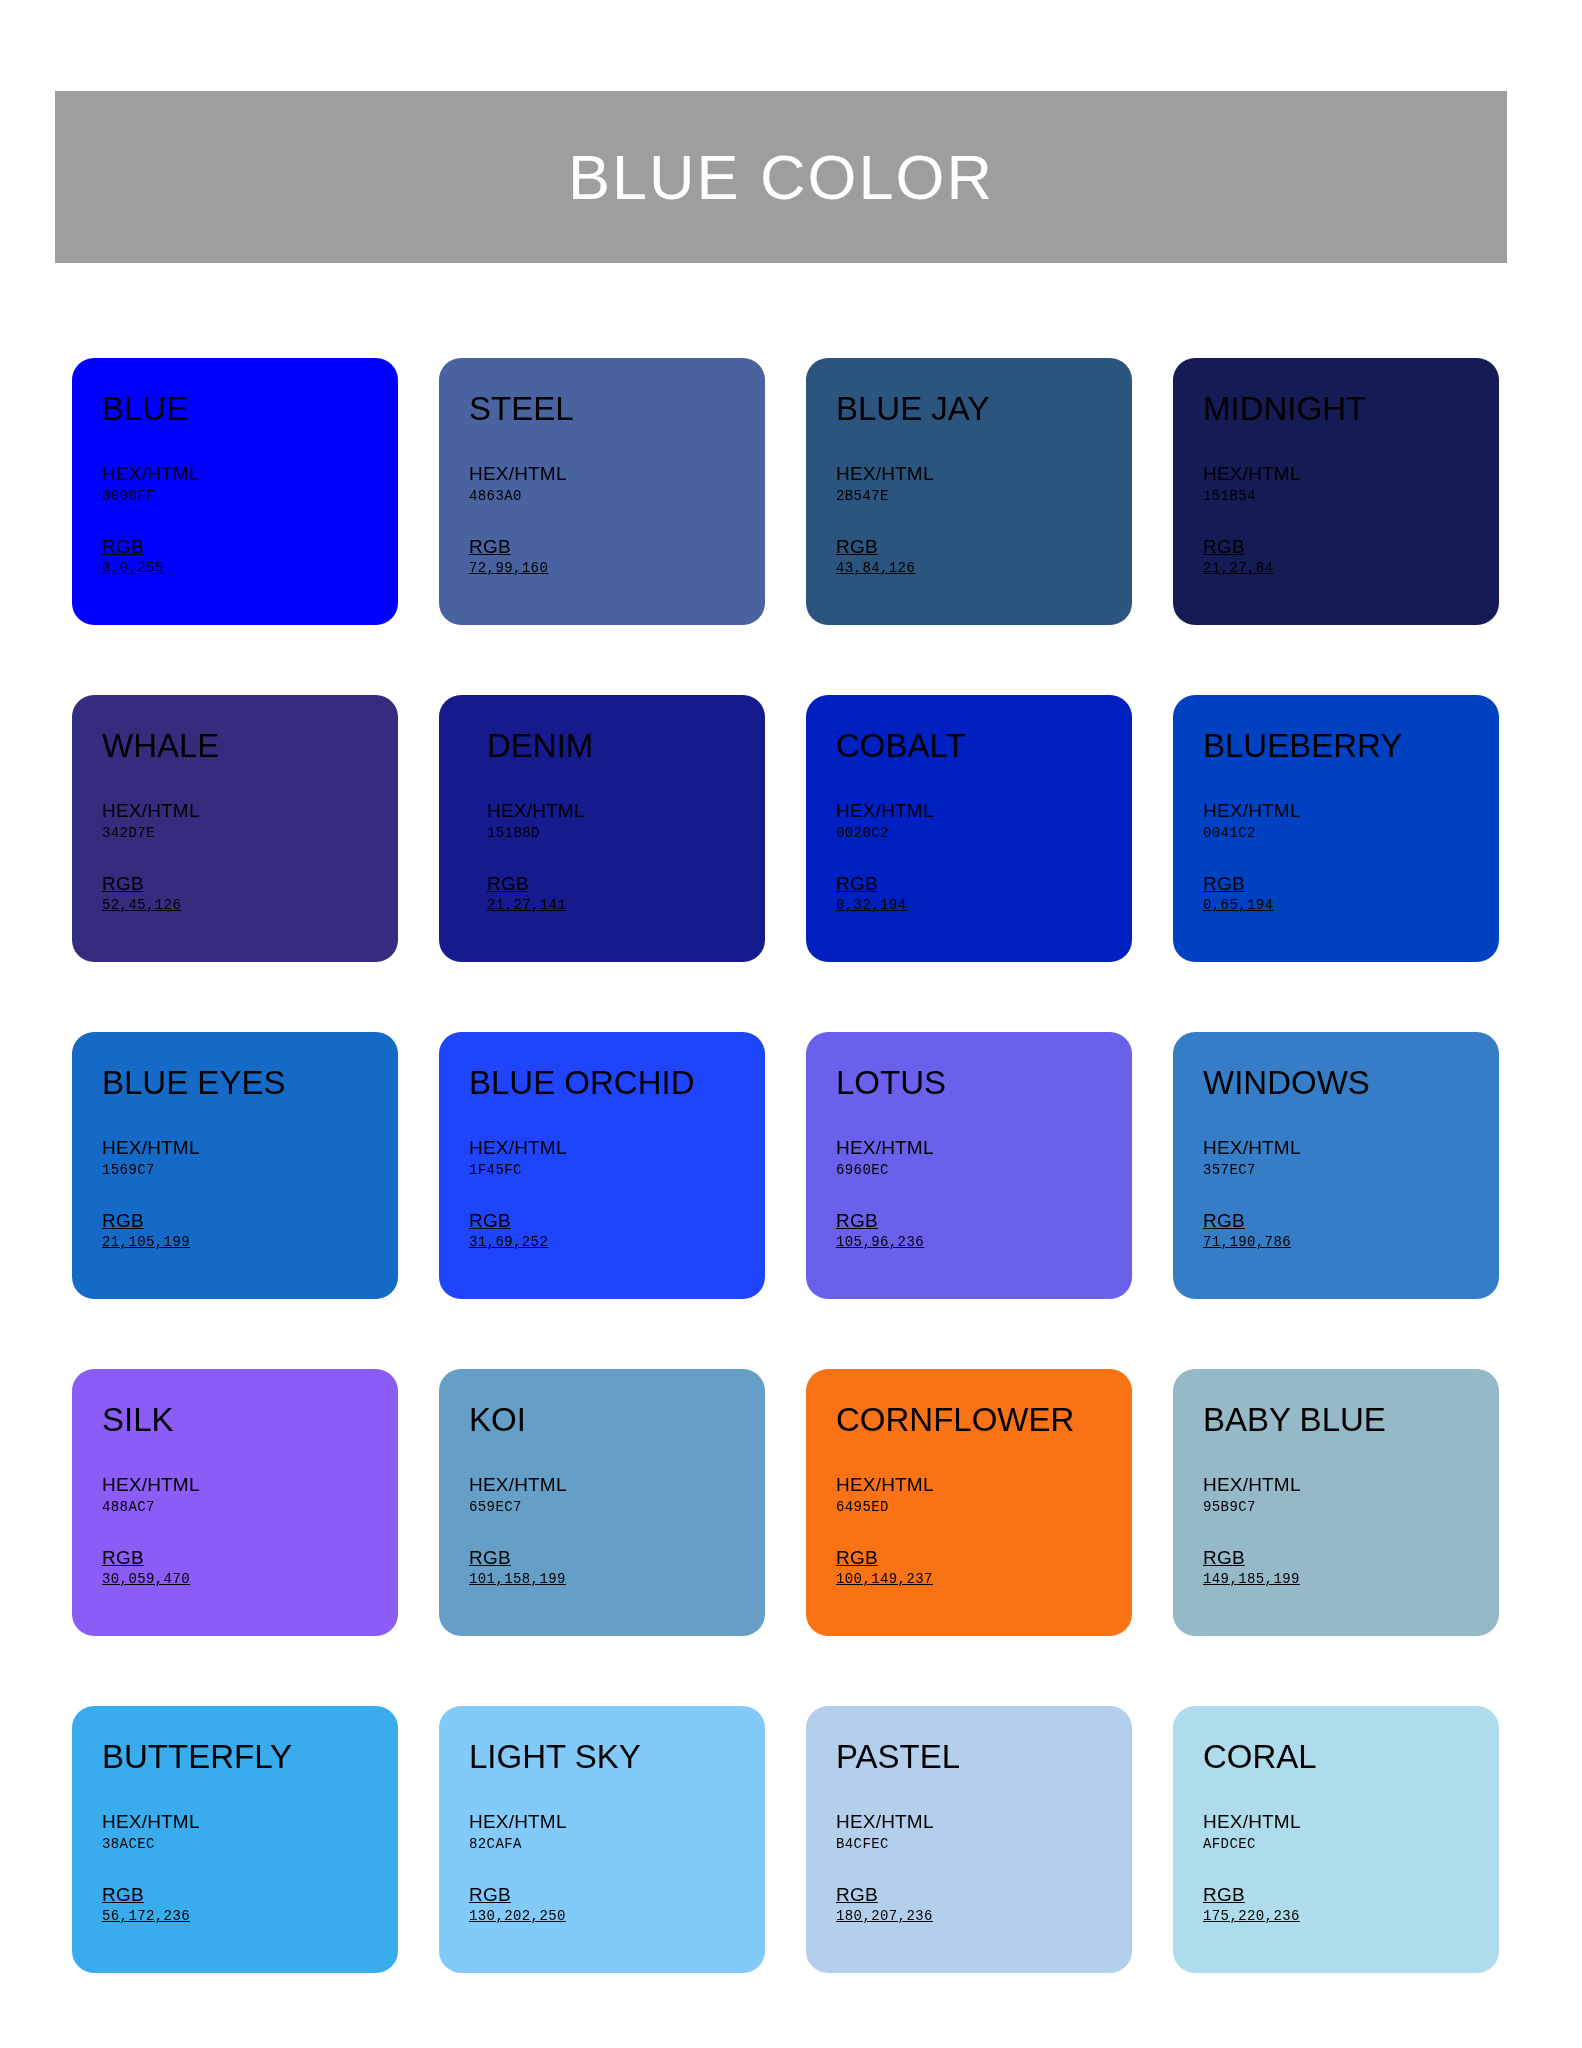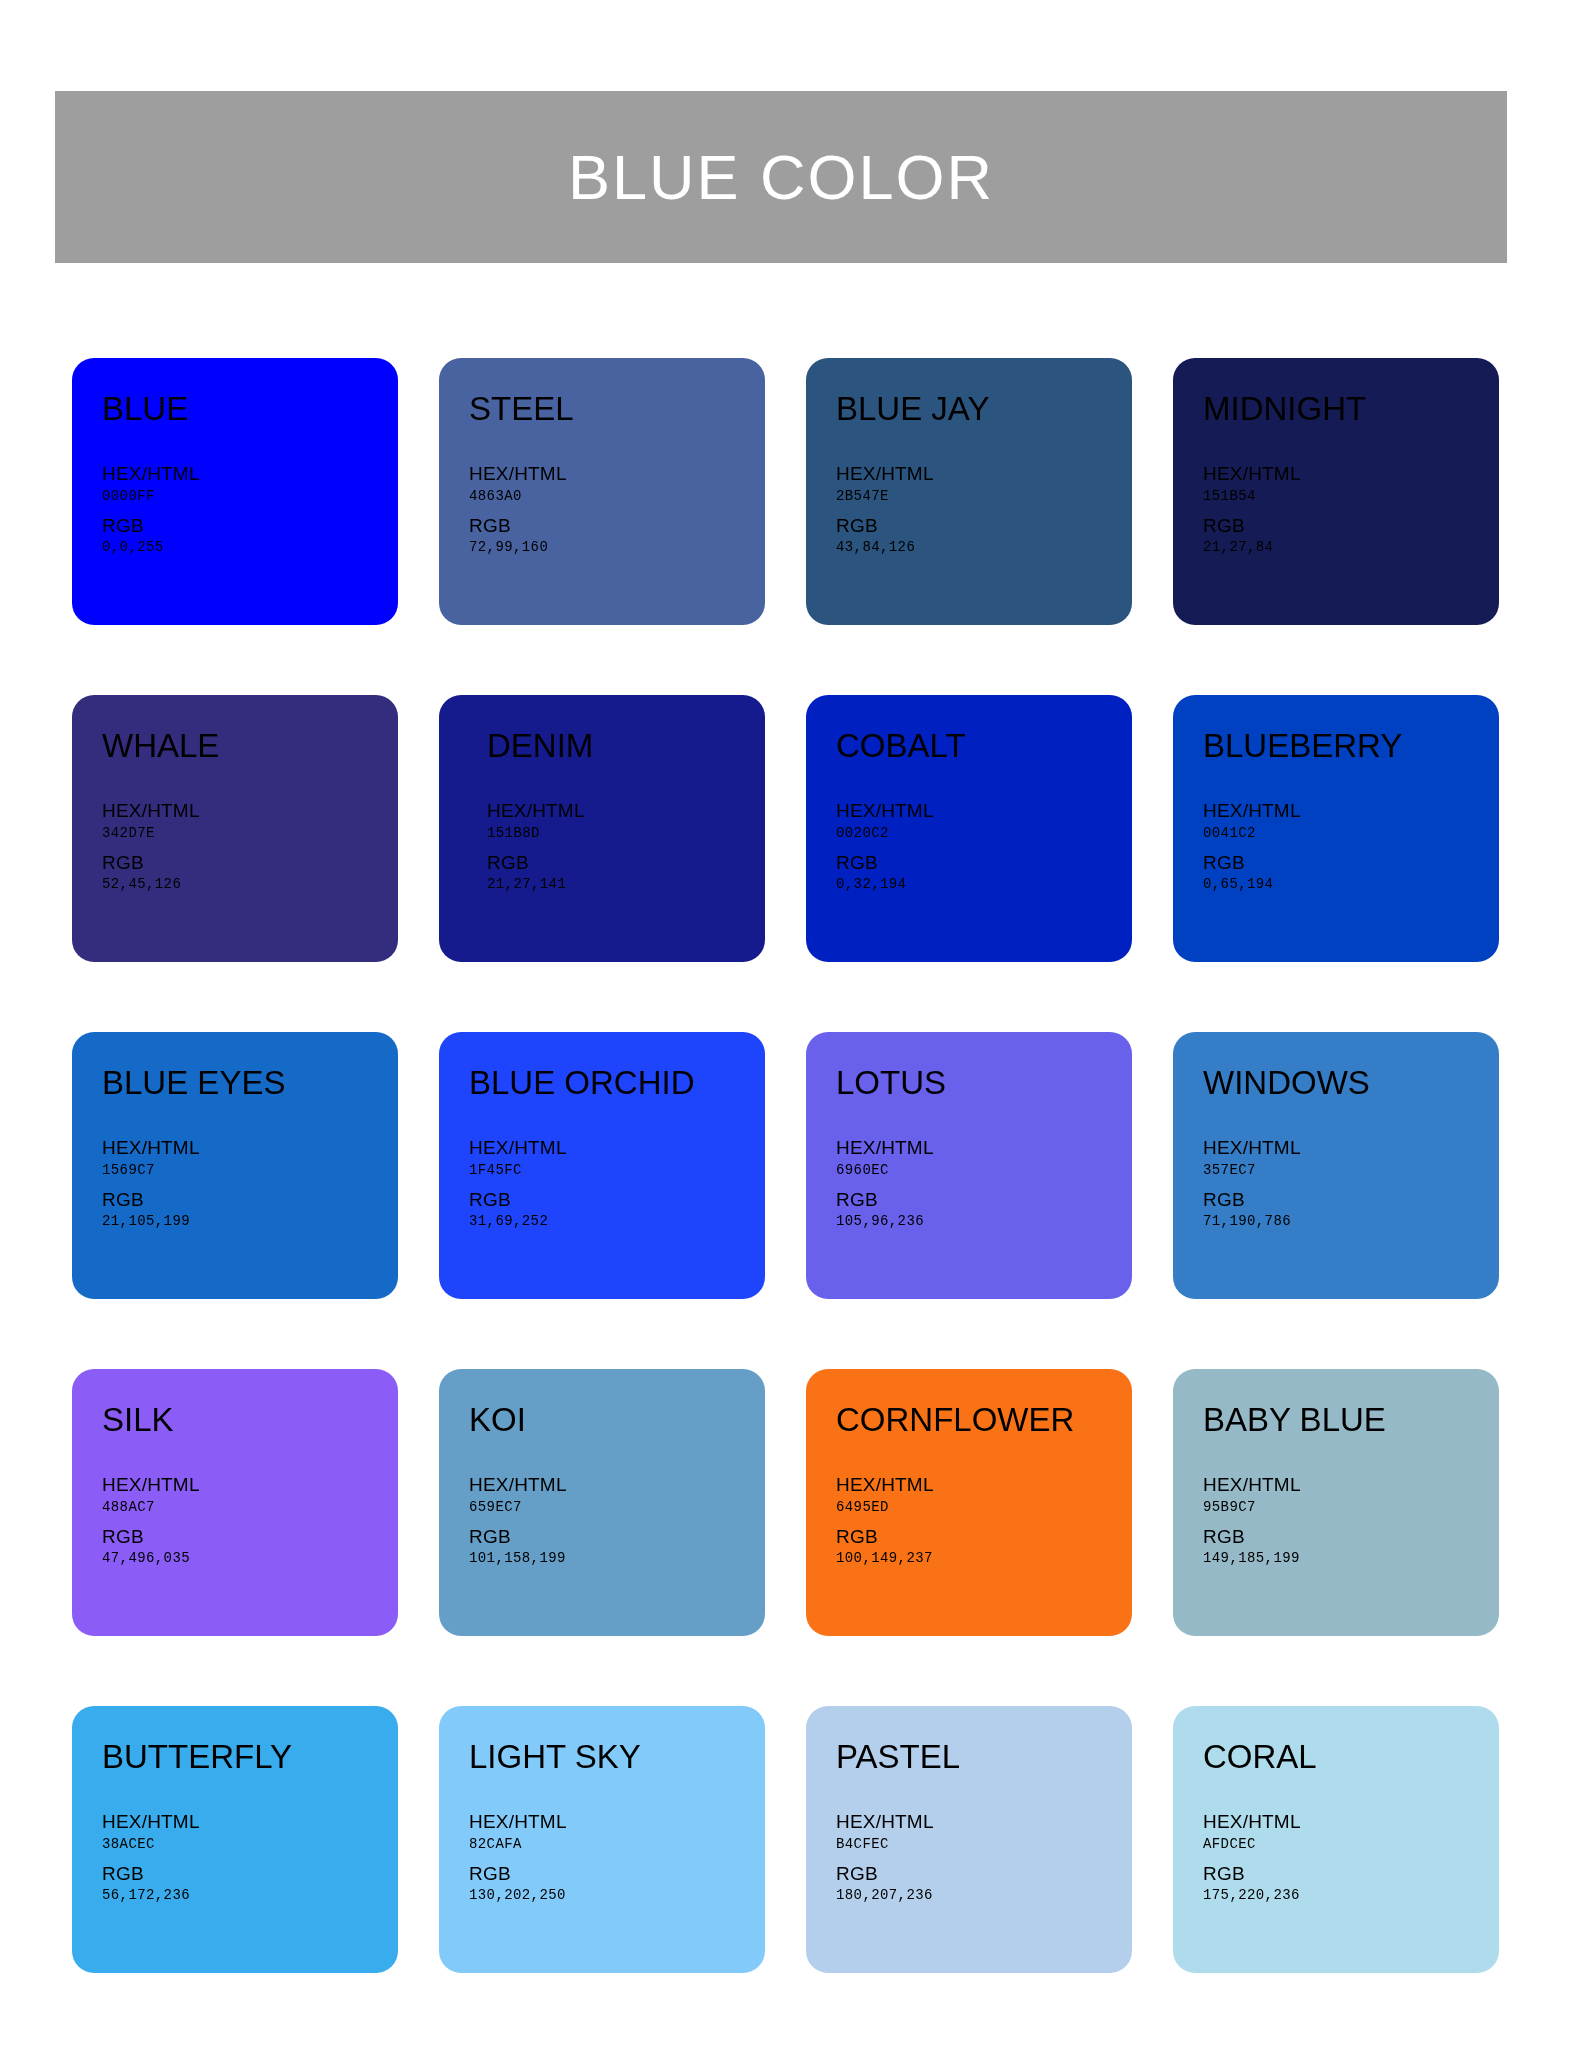--- a/index.html
+++ b/index.html
@@ -88,21 +88,22 @@
   .meta-value {
     font-family: "Liberation Mono", monospace;
     font-size: 14px;
     font-weight: 400;
     color: #000000;
     line-height: 1.35;
     letter-spacing: 0.4px;
   }
 
   .meta-group + .meta-group {
-    margin-top: 8px;
+    margin-top: 29px;
+    text-decoration: underline;
   }
 </style>
 </head>
 <body>
 
 <div class="page">
 
   <div class="header-banner">
     <div class="header-title">BLUE COLOR</div>
   </div>
@@ -266,21 +267,21 @@
       </div>
       <div class="swatch-card" style="background: #8b5cf6;">
         <div class="swatch-name">SILK</div>
         <div class="swatch-meta">
           <div class="meta-group">
             <div class="meta-label">HEX/HTML</div>
             <div class="meta-value">488AC7</div>
           </div>
           <div class="meta-group">
             <div class="meta-label">RGB</div>
-            <div class="meta-value">47,496,035</div>
+            <div class="meta-value">30,059,470</div>
           </div>
         </div>
       </div>
       <div class="swatch-card" style="background: rgb(101, 158, 199);">
         <div class="swatch-name">KOI</div>
         <div class="swatch-meta">
           <div class="meta-group">
             <div class="meta-label">HEX/HTML</div>
             <div class="meta-value">659EC7</div>
           </div>

